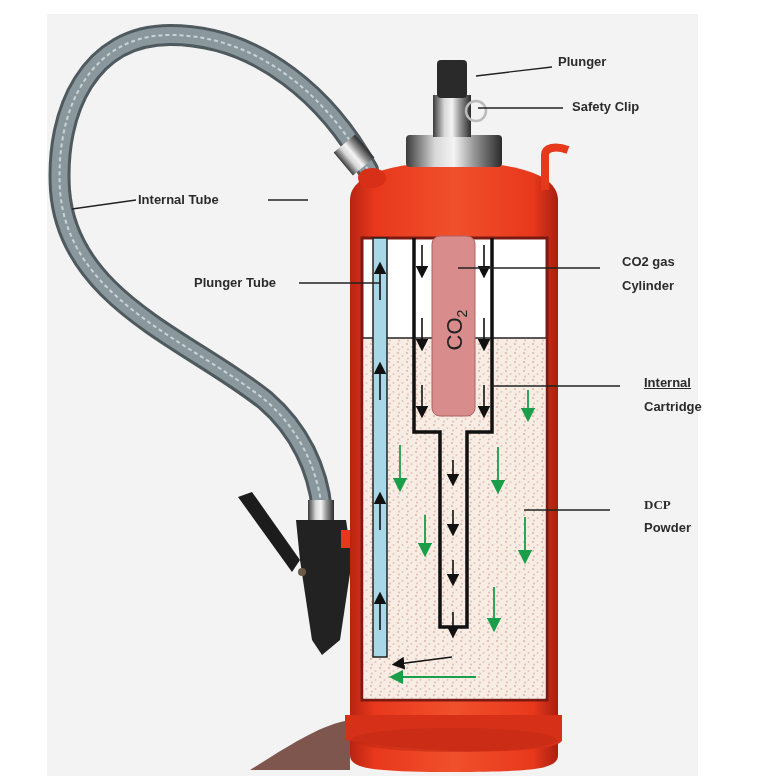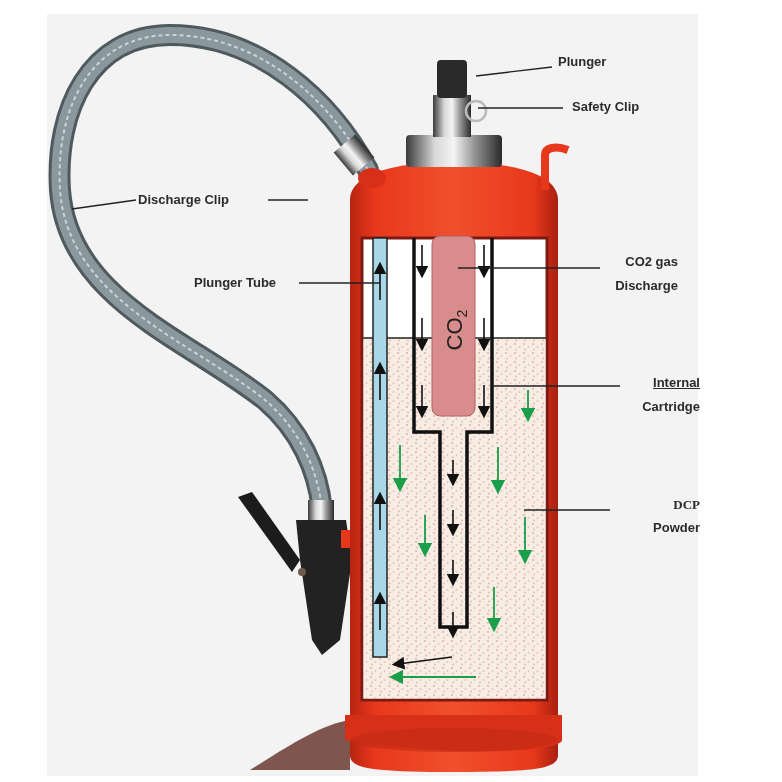--- a/index.html
+++ b/index.html
@@ -1,19 +1,19 @@
 <!DOCTYPE html>
 <html><head>
 <meta charset="utf-8">
 <style>
   html,body{margin:0;padding:0;background:#ffffff;}
   body{width:782px;height:782px;position:relative;overflow:hidden;font-family:"Liberation Sans",sans-serif;}
   #stage{position:absolute;left:0;top:0;width:782px;height:782px;}
   .label{position:absolute;font-family:"Liberation Sans",sans-serif;font-weight:bold;font-size:13px;color:#2b2b2b;line-height:20px;white-space:nowrap;}
-  .label.c{text-align:right;}
+  .label.c{text-align:left;margin-left:24px;}
 </style>
 </head>
 <body>
 
 <div id="stage">
 <svg width="782" height="782" viewBox="0 0 782 782" xmlns="http://www.w3.org/2000/svg">
   <defs>
     <pattern id="powderDots" width="9" height="9" patternUnits="userSpaceOnUse">
       <rect width="9" height="9" fill="#f7ede4"></rect>
       <circle cx="2" cy="2" r="1.1" fill="#e3b8a8"></circle>
@@ -134,21 +134,21 @@
     <line x1="268" y1="200" x2="308" y2="200"></line>
     <line x1="458" y1="268" x2="600" y2="268"></line>
     <line x1="299" y1="283" x2="380" y2="283"></line>
     <line x1="492" y1="386" x2="620" y2="386"></line>
     <line x1="524" y1="510" x2="610" y2="510"></line>
   </g>
 </svg>
 
 <div class="label" style="left:558px;top:52px;">Plunger</div>
 <div class="label" style="left:572px;top:97px;">Safety Clip</div>
-<div class="label" style="left:138px;top:190px;">Discharge Clip</div>
+<div class="label" style="left:138px;top:190px;">Internal Tube</div>
 <div class="label c" style="left:598px;top:252px;width:80px;">CO2 gas</div>
-<div class="label c" style="left:598px;top:276px;width:80px;">Discharge</div>
+<div class="label c" style="left:598px;top:276px;width:80px;">Cylinder</div>
 <div class="label" style="left:194px;top:273px;">Plunger Tube</div>
 <div class="label c" style="left:620px;top:373px;width:80px;text-decoration:underline;">Internal</div>
 <div class="label c" style="left:620px;top:397px;width:80px;">Cartridge</div>
 <div class="label c" style="left:620px;top:495px;width:80px;font-family:Liberation Serif, serif;">DCP</div>
 <div class="label c" style="left:620px;top:518px;width:80px;">Powder</div>
 </div>
 
 </body></html>

